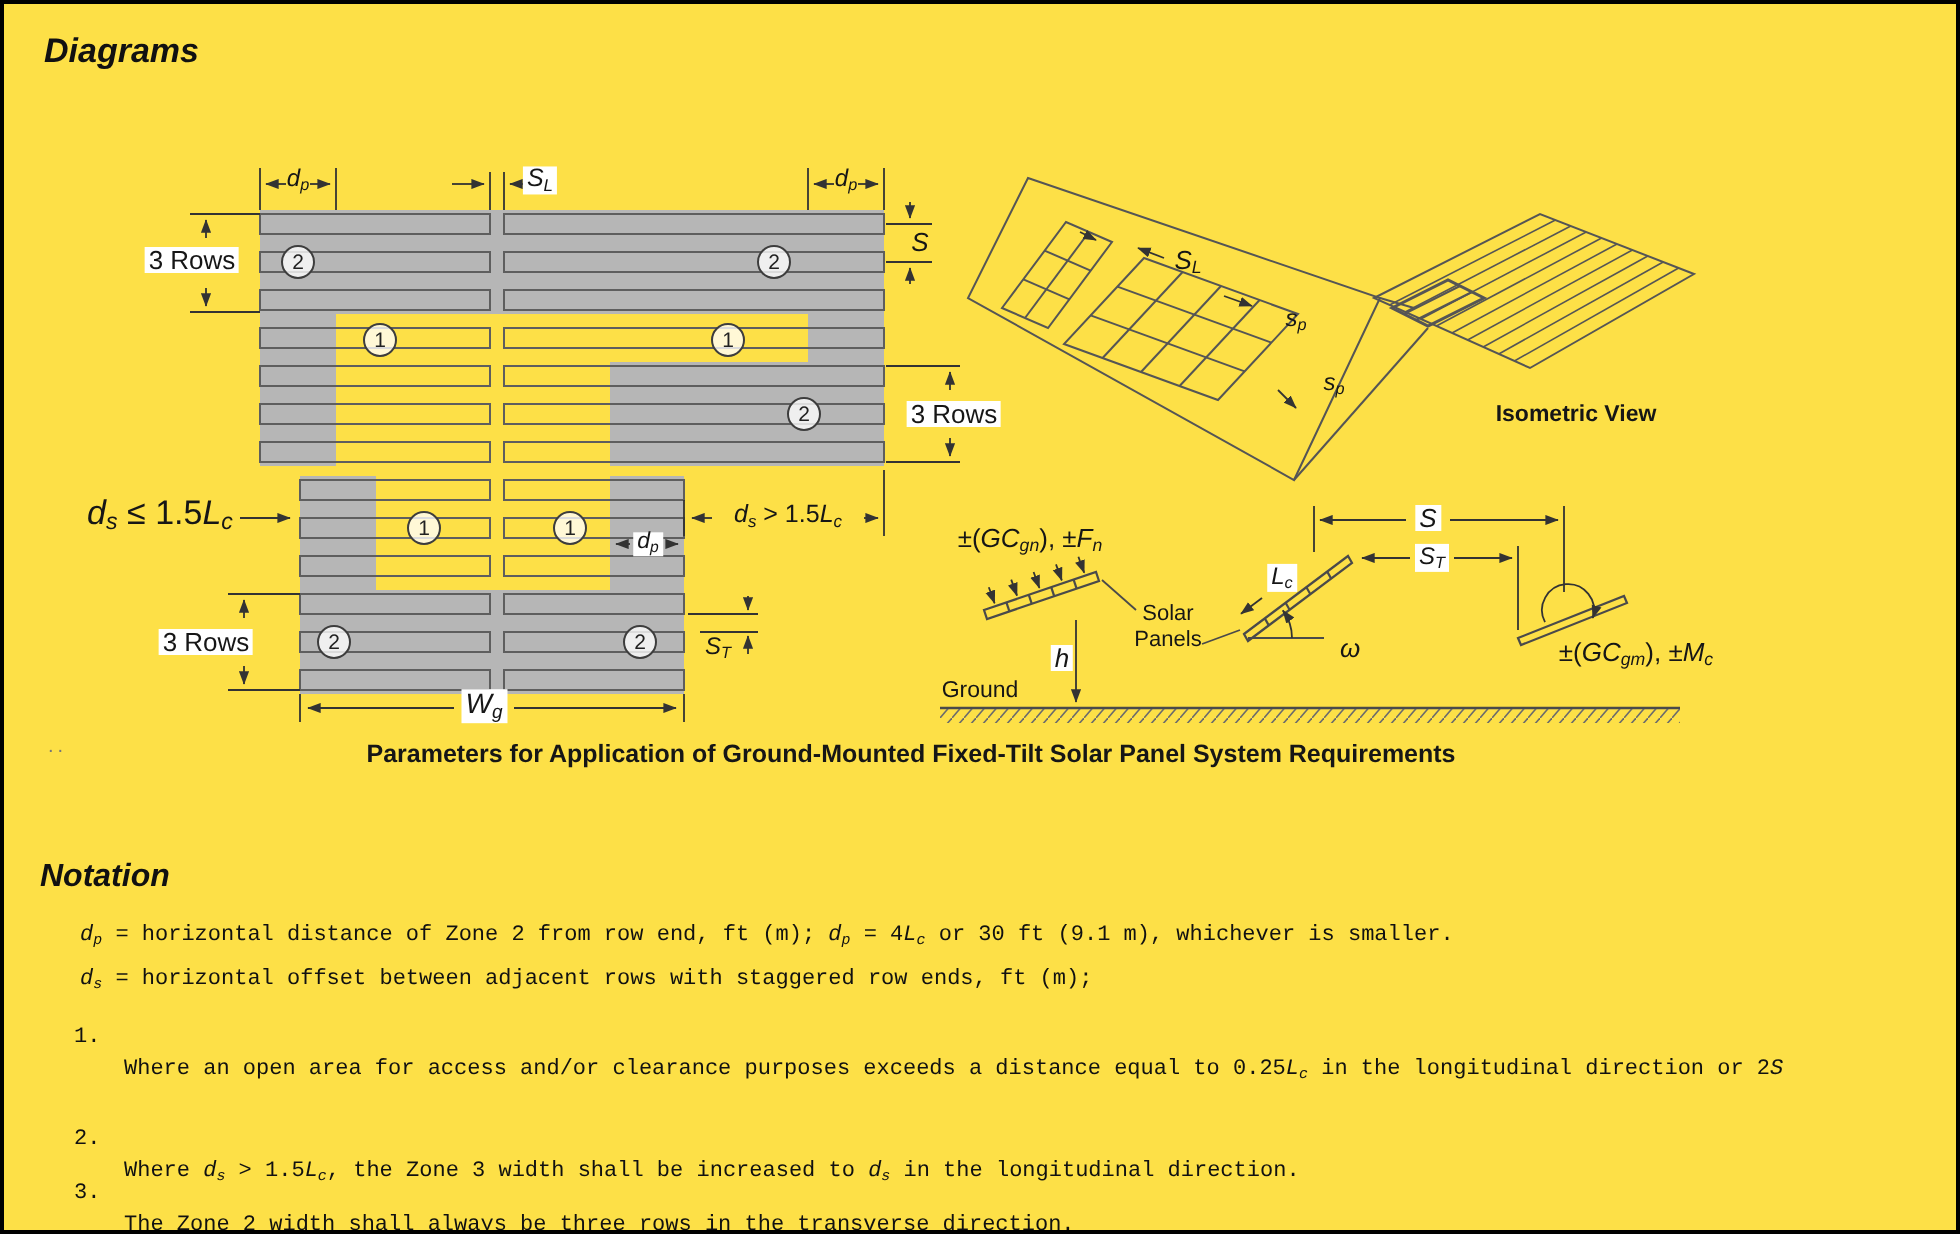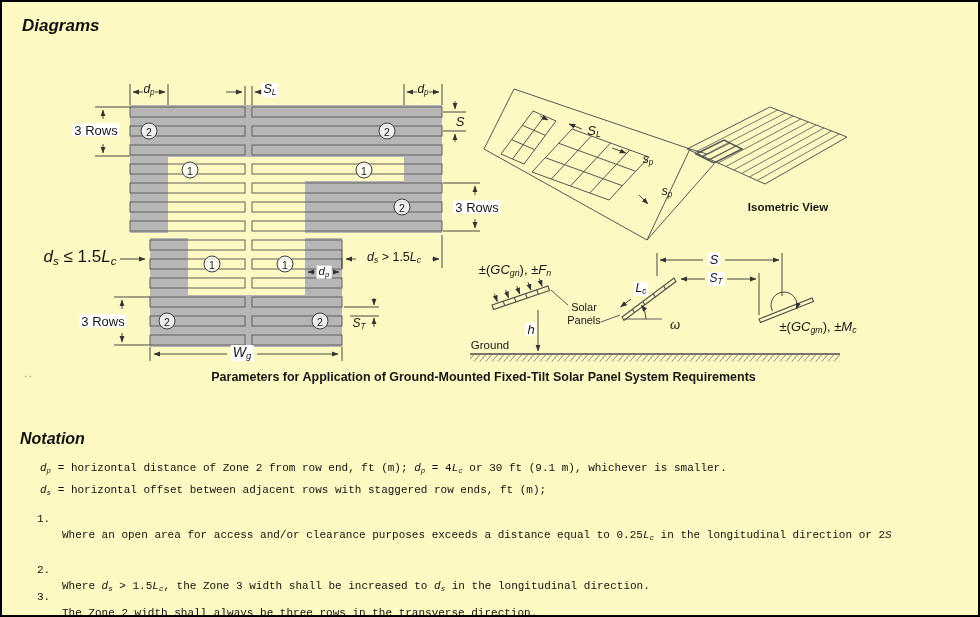--- a/index.html
+++ b/index.html
@@ -1,16 +1,16 @@
 <!DOCTYPE html>
 <html><head>
 <meta charset="utf-8">
 <style>
   html,body{margin:0;padding:0;background:#fff;}
-  #page{position:relative;width:976px;height:613px;border:2px solid #000;background:#fef9c3;
+  #page{position:relative;width:976px;height:613px;border:2px solid #000;background:#fde047;
         font-family:"Liberation Sans",sans-serif;overflow:hidden;}
   .hdg{position:absolute;font:italic bold 17px "Liberation Sans",sans-serif;color:#111;}
   svg{position:absolute;left:0;top:0;}
   .lbl{position:absolute;transform:translate(-50%,-50%);white-space:nowrap;color:#161616;
        font-family:"Liberation Sans",sans-serif;line-height:1;}
   .wbg{background:#fff;padding:0 2px;}
   .it{font-style:italic;}
   .sb{font-size:68%;vertical-align:-0.24em;}
   .circ{position:absolute;width:15px;height:15px;transform:translate(-50%,-50%);
         border:1.3px solid #3d3d3d;border-radius:50%;background:rgba(255,255,255,.78);
@@ -270,21 +270,21 @@
   <div class="lbl" style="left:513px;top:268px;font-size:13px;"><span>±(</span><span class="it">GC</span><span class="it sb">gn</span><span>), ±</span><span class="it">F</span><span class="it sb">n</span></div>
   <div class="lbl" style="left:582px;top:312px;font-size:11px;line-height:13px;text-align:center;"><span>Solar</span><br><span>Panels</span></div>
   <div class="lbl wbg" style="left:529px;top:327px;font-size:13px;"><span class="it">h</span></div>
   <div class="lbl" style="left:488px;top:344px;font-size:11.5px;">Ground</div>
   <div class="lbl wbg" style="left:639px;top:287px;font-size:12px;"><span class="it">L</span><span class="it sb">c</span></div>
   <div class="lbl" style="left:673px;top:322px;font-size:13px;"><span class="it">ω</span></div>
   <div class="lbl wbg" style="left:712px;top:257px;font-size:13px;"><span class="it">S</span></div>
   <div class="lbl wbg" style="left:714px;top:277px;font-size:12px;"><span class="it">S</span><span class="it sb">T</span></div>
   <div class="lbl" style="left:816px;top:325px;font-size:13px;"><span>±(</span><span class="it">GC</span><span class="it sb">gm</span><span>), ±</span><span class="it">M</span><span class="it sb">c</span></div>
 
-  <div class="cap" style="left:468px;top:375px;padding-left:27px;">Parameters for Application of Ground-Mounted Fixed-Tilt Solar Panel System Requirements</div>
+  <div class="cap" style="left:440px;top:375px;padding-left:27px;">Parameters for Application of Ground-Mounted Fixed-Tilt Solar Panel System Requirements</div>
   <div class="stray" style="left:22px;top:366px;">..</div>
 
   <div class="hdg" style="left:18px;top:428px;font-size:16px;">Notation</div>
 
   <div class="ser defline" style="top:456px;"><span class="it">d</span><span class="it sb">p</span><span> = horizontal distance of Zone 2 from row end, ft (m);  </span><span class="it">d</span><span class="it sb">p</span><span> = 4</span><span class="it">L</span><span class="it sb">c</span><span> or 30 ft (9.1 m), whichever is smaller.</span></div>
   <div class="ser defline" style="top:478px;"><span class="it">d</span><span class="it sb">s</span><span> = horizontal offset between adjacent rows with staggered row ends, ft (m);</span></div>
 
   <div class="ser note" style="left:35px;top:507px;">
     <span class="num">1.</span>
     <span class="ntext"><span>Where an open area for access and/or clearance purposes exceeds a distance equal to 0.25</span><span class="it">L</span><span class="it sb">c</span><span> in the longitudinal direction or 2</span><span class="it">S</span><br></span>

